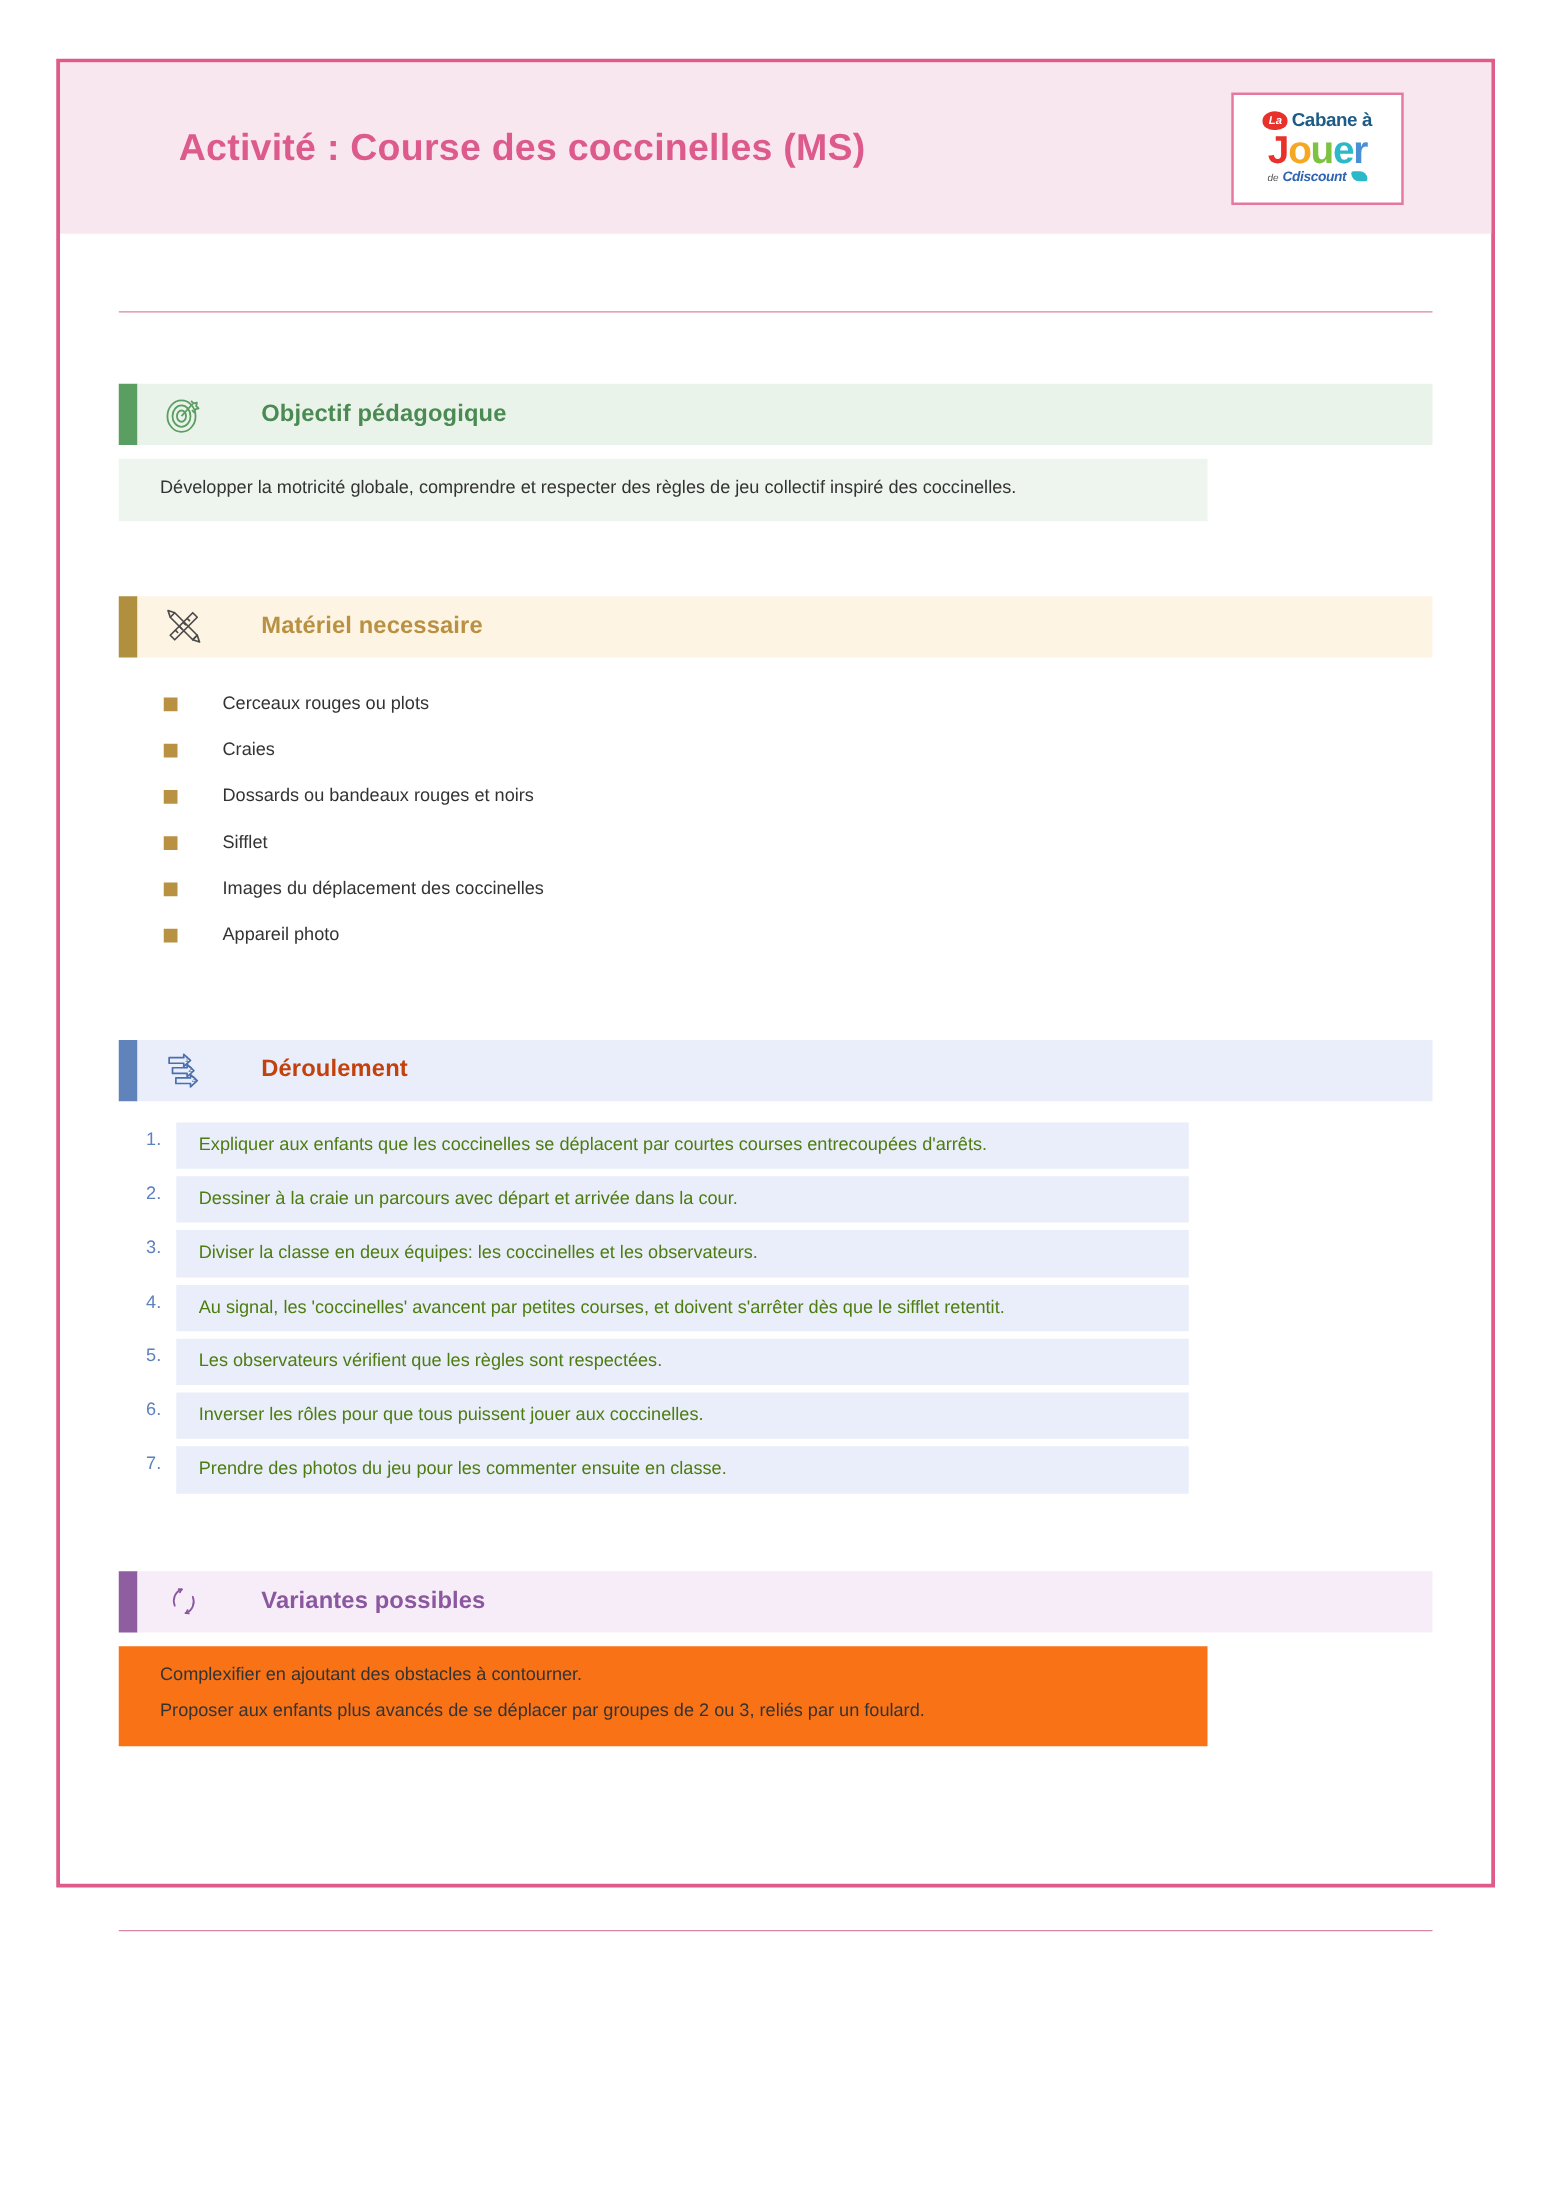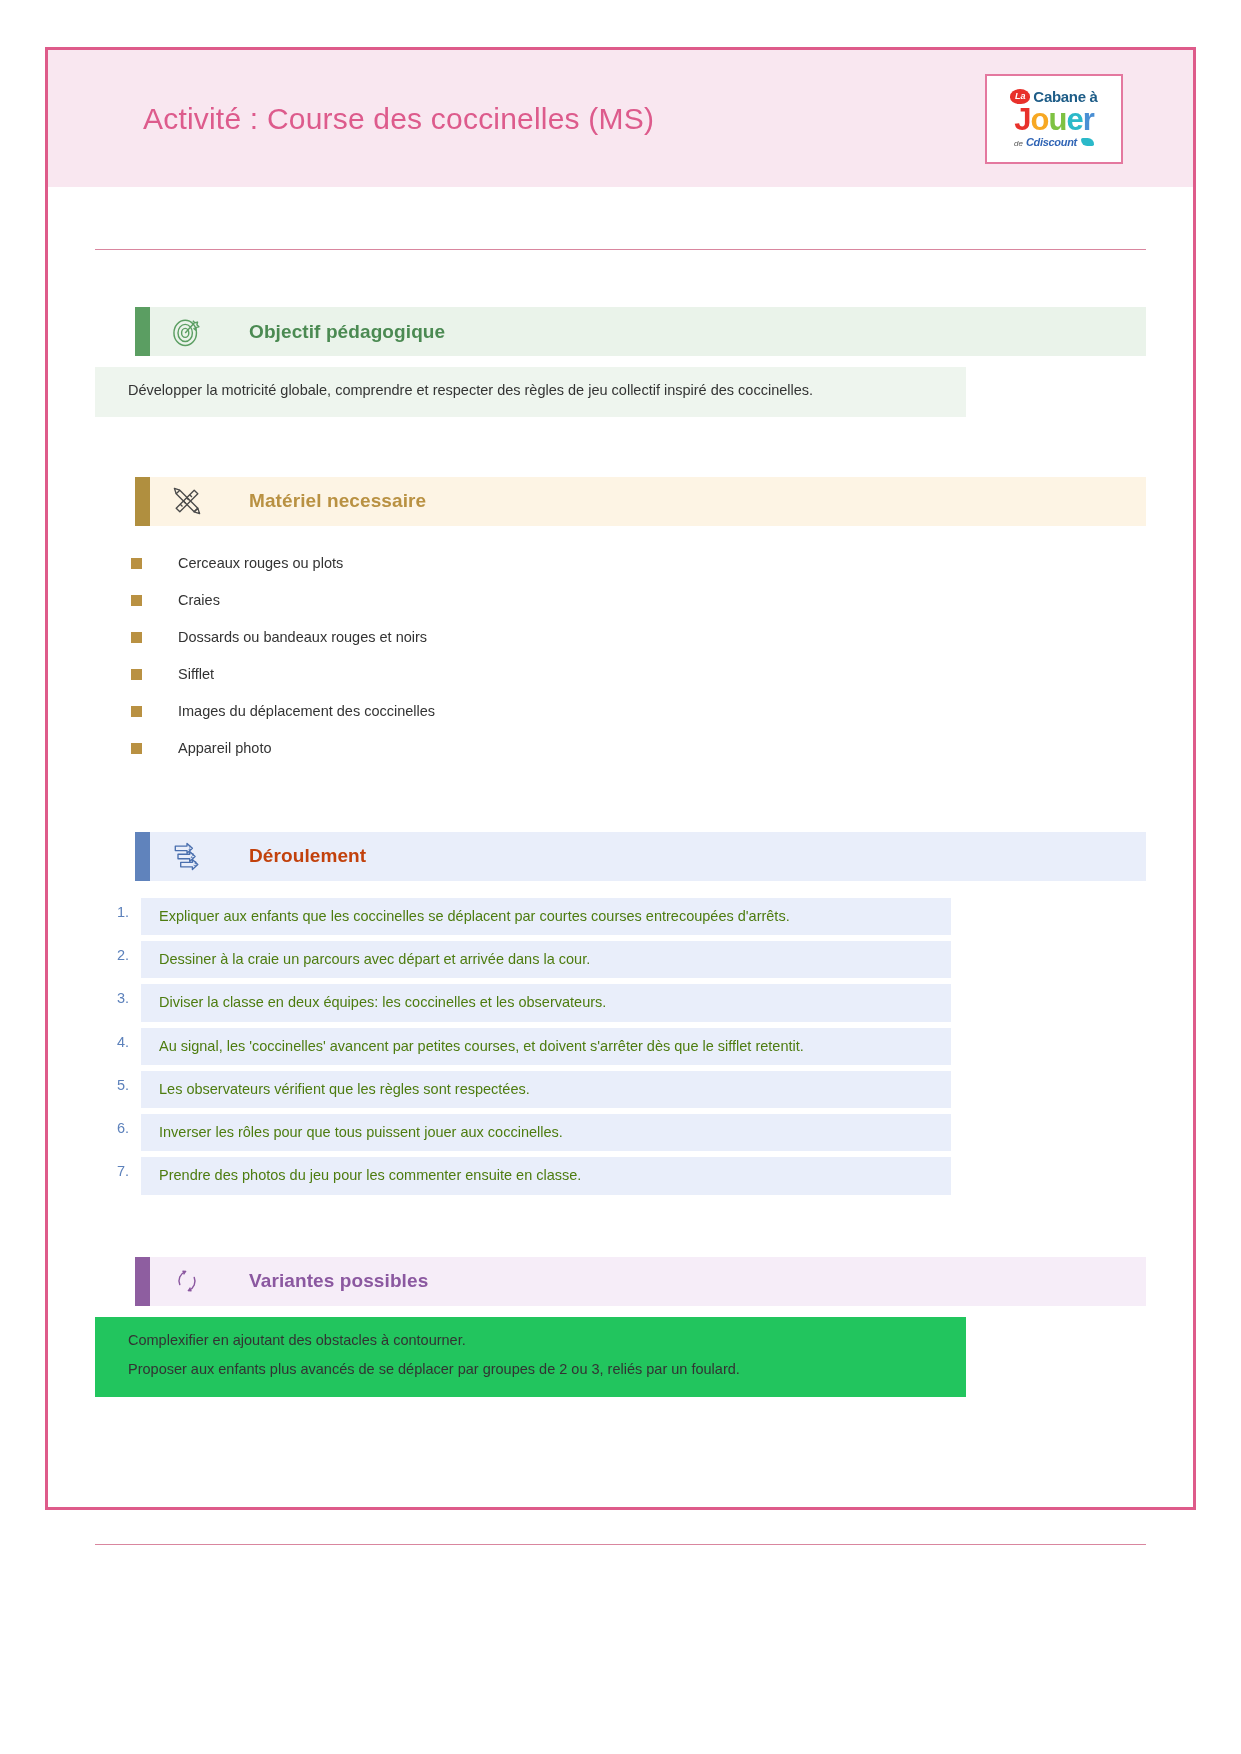--- a/index.html
+++ b/index.html
@@ -33,21 +33,21 @@
     position: relative;
     height: 137px;
     background: #f9e7f0;
     display: flex;
     align-items: center;
     padding: 0 32px 0 95px;
   }
 
   .doc-title {
     font-size: 30px;
-    font-weight: normal;
+    font-weight: bold;
     color: #dd5b8c;
     letter-spacing: .2px;
     line-height: 1.2;
     flex: 1;
   }
 
   .logo-box {
     width: 138px;
     height: 90px;
     border: 2px solid #e4789f;
@@ -137,21 +137,20 @@
   .spacer-top { height: 57px; }
 
   
   .section { margin-bottom: 0; }
 
   .sec-header {
     display: flex;
     align-items: center;
     height: 49px;
     position: relative;
-    margin-left: 40px;
   }
   .sec-bar {
     width: 15px;
     height: 49px;
     flex: 0 0 auto;
   }
   .sec-headerfill {
     flex: 1;
     height: 49px;
     display: flex;
@@ -254,21 +253,21 @@
     max-width: 810px;
   }
 
   
   .sec-variantes { margin-top: 62px; }
   .sec-variantes .sec-bar { background: #8e5ea0; }
   .sec-variantes .sec-headerfill { background: #f6edf8; }
   .sec-variantes .sec-title { color: #8b58a0; }
 
   .var-body {
-    background: #22c55e;
+    background: #f97316;
     margin-top: 11px;
     padding: 9px 30px 12px 33px;
     width: 871px;
   }
   .var-body p {
     font-size: 14.5px;
     color: #333333;
     line-height: 2.05;
   }
 

